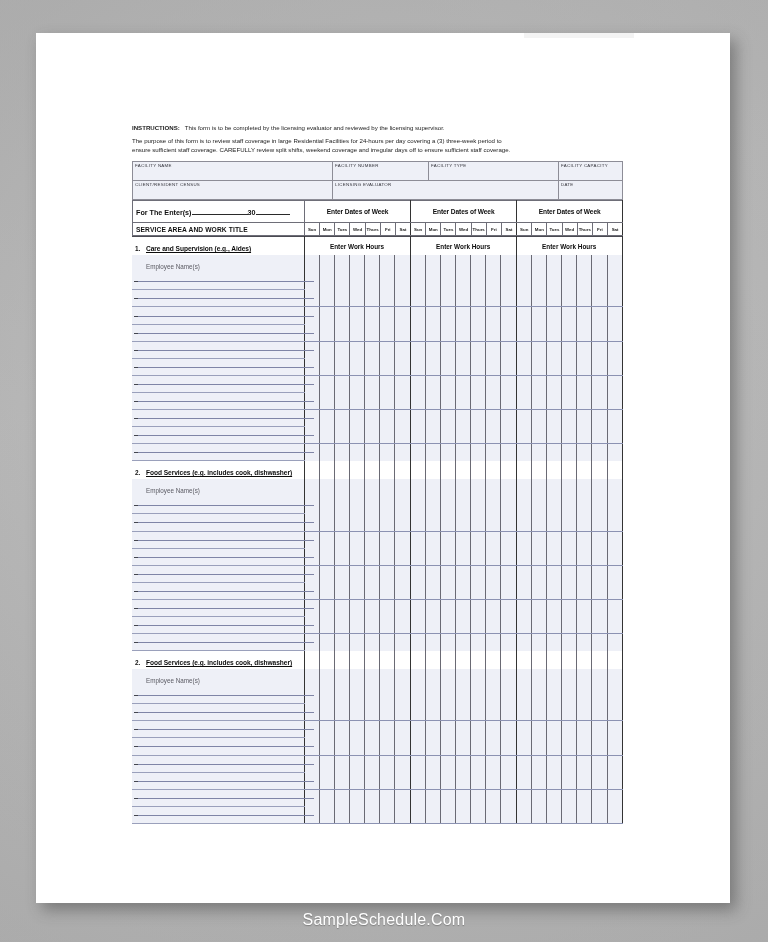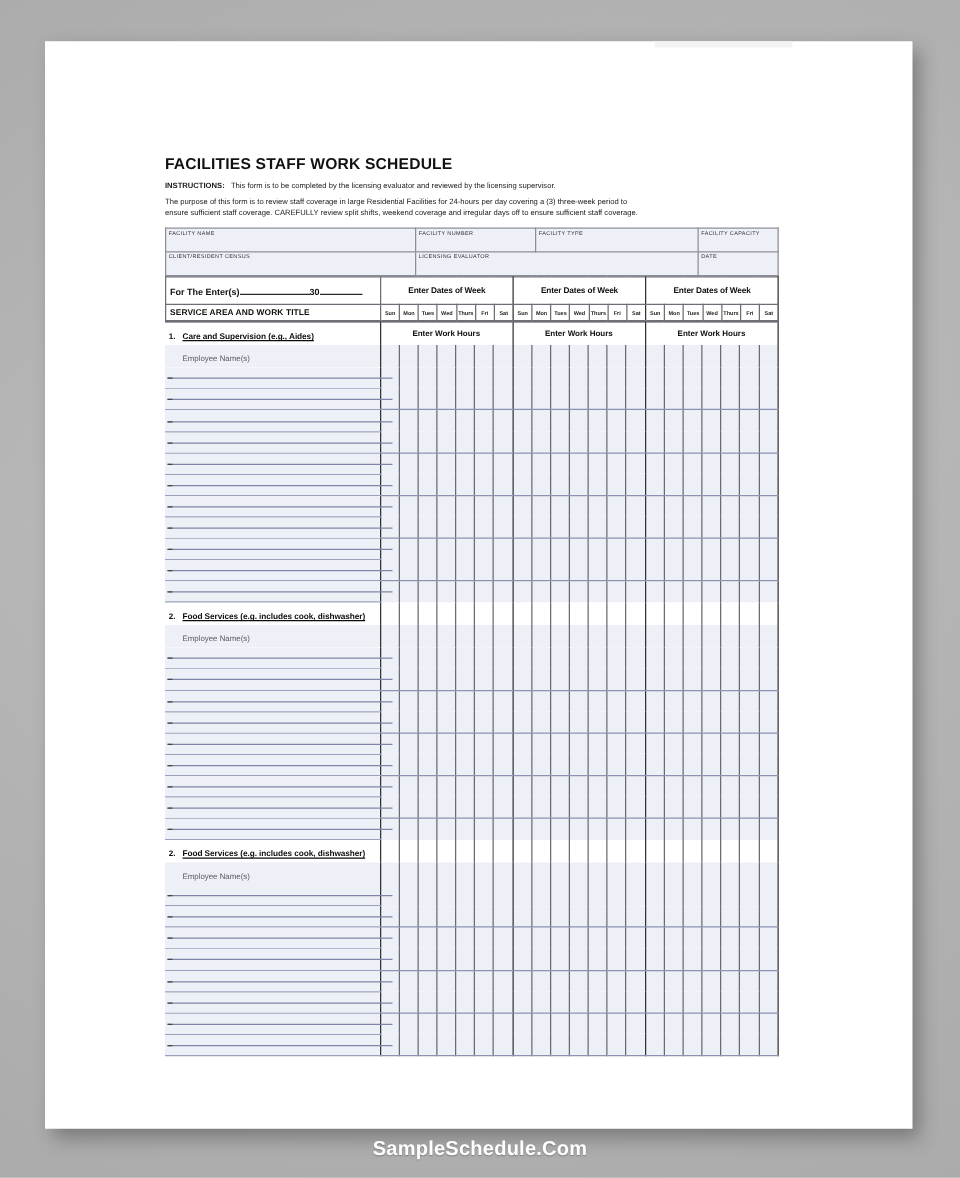--- a/index.html
+++ b/index.html
@@ -258,38 +258,37 @@
     top: 898px;
     width: 768px;
     height: 44px;
     display: flex;
     align-items: center;
     justify-content: center;
     background: linear-gradient(180deg, rgba(150,150,150,0.0) 0%, rgba(150,150,150,0.0) 100%);
   }
   #footer .wm {
     font-size: 16px;
-    font-weight: bold;
+    font-weight: normal;
     color: #ffffff;
     letter-spacing: 0.2px;
     text-shadow: 0 1px 1px rgba(90,90,90,0.55);
   }
 </style>
 </head>
 <body>
 
 <div id="backdrop"></div>
 <div id="backdrop-shade"></div>
 
 <div id="paper">
   <div class="scan-artifact"></div>
 
   <div id="form">
 
-    <div class="doc-title">FACILITIES STAFF WORK SCHEDULE</div>
 
     <p class="instructions">
       <span class="lead">INSTRUCTIONS:</span>
       &nbsp;
       <span>This form is to be completed by the licensing evaluator and reviewed by the licensing supervisor.</span>
     </p>
 
     <p class="purpose">
       <span>The purpose of this form is to review staff coverage in large Residential Facilities for 24-hours per day covering a (3) three-week period to</span><br>
       <span>ensure sufficient staff coverage.   CAREFULLY review split shifts, weekend coverage and irregular days off to ensure sufficient staff coverage.</span>

